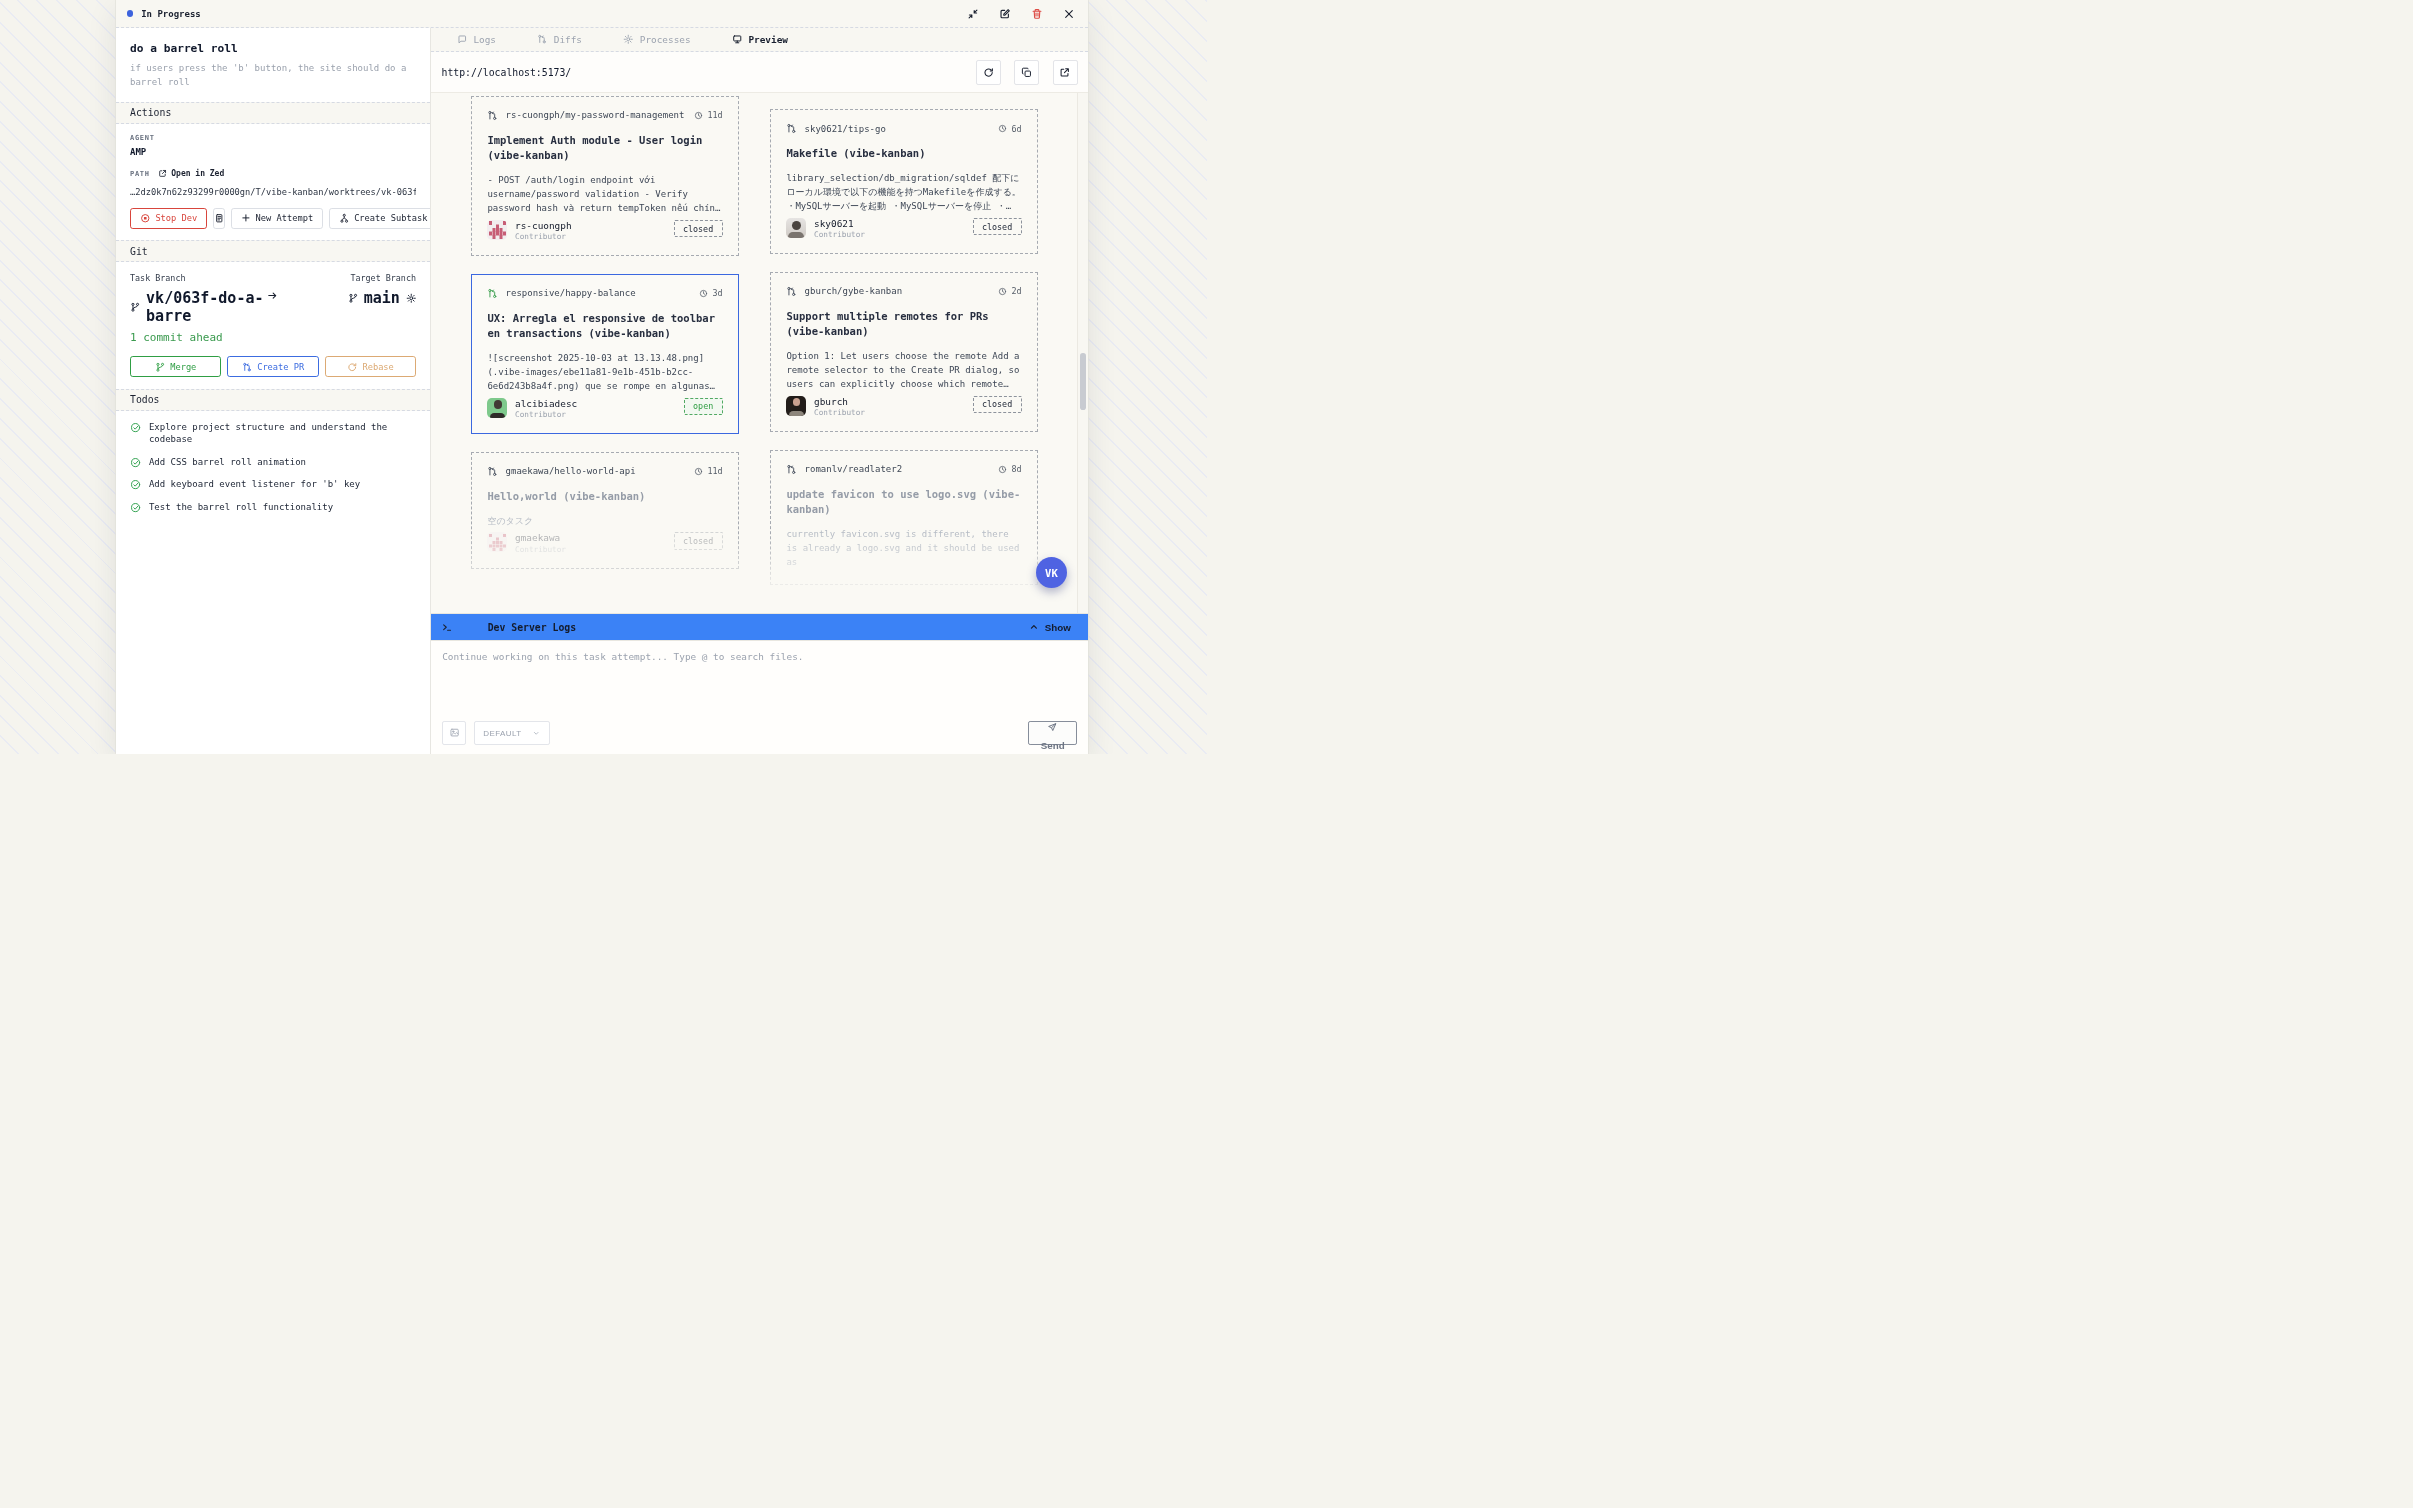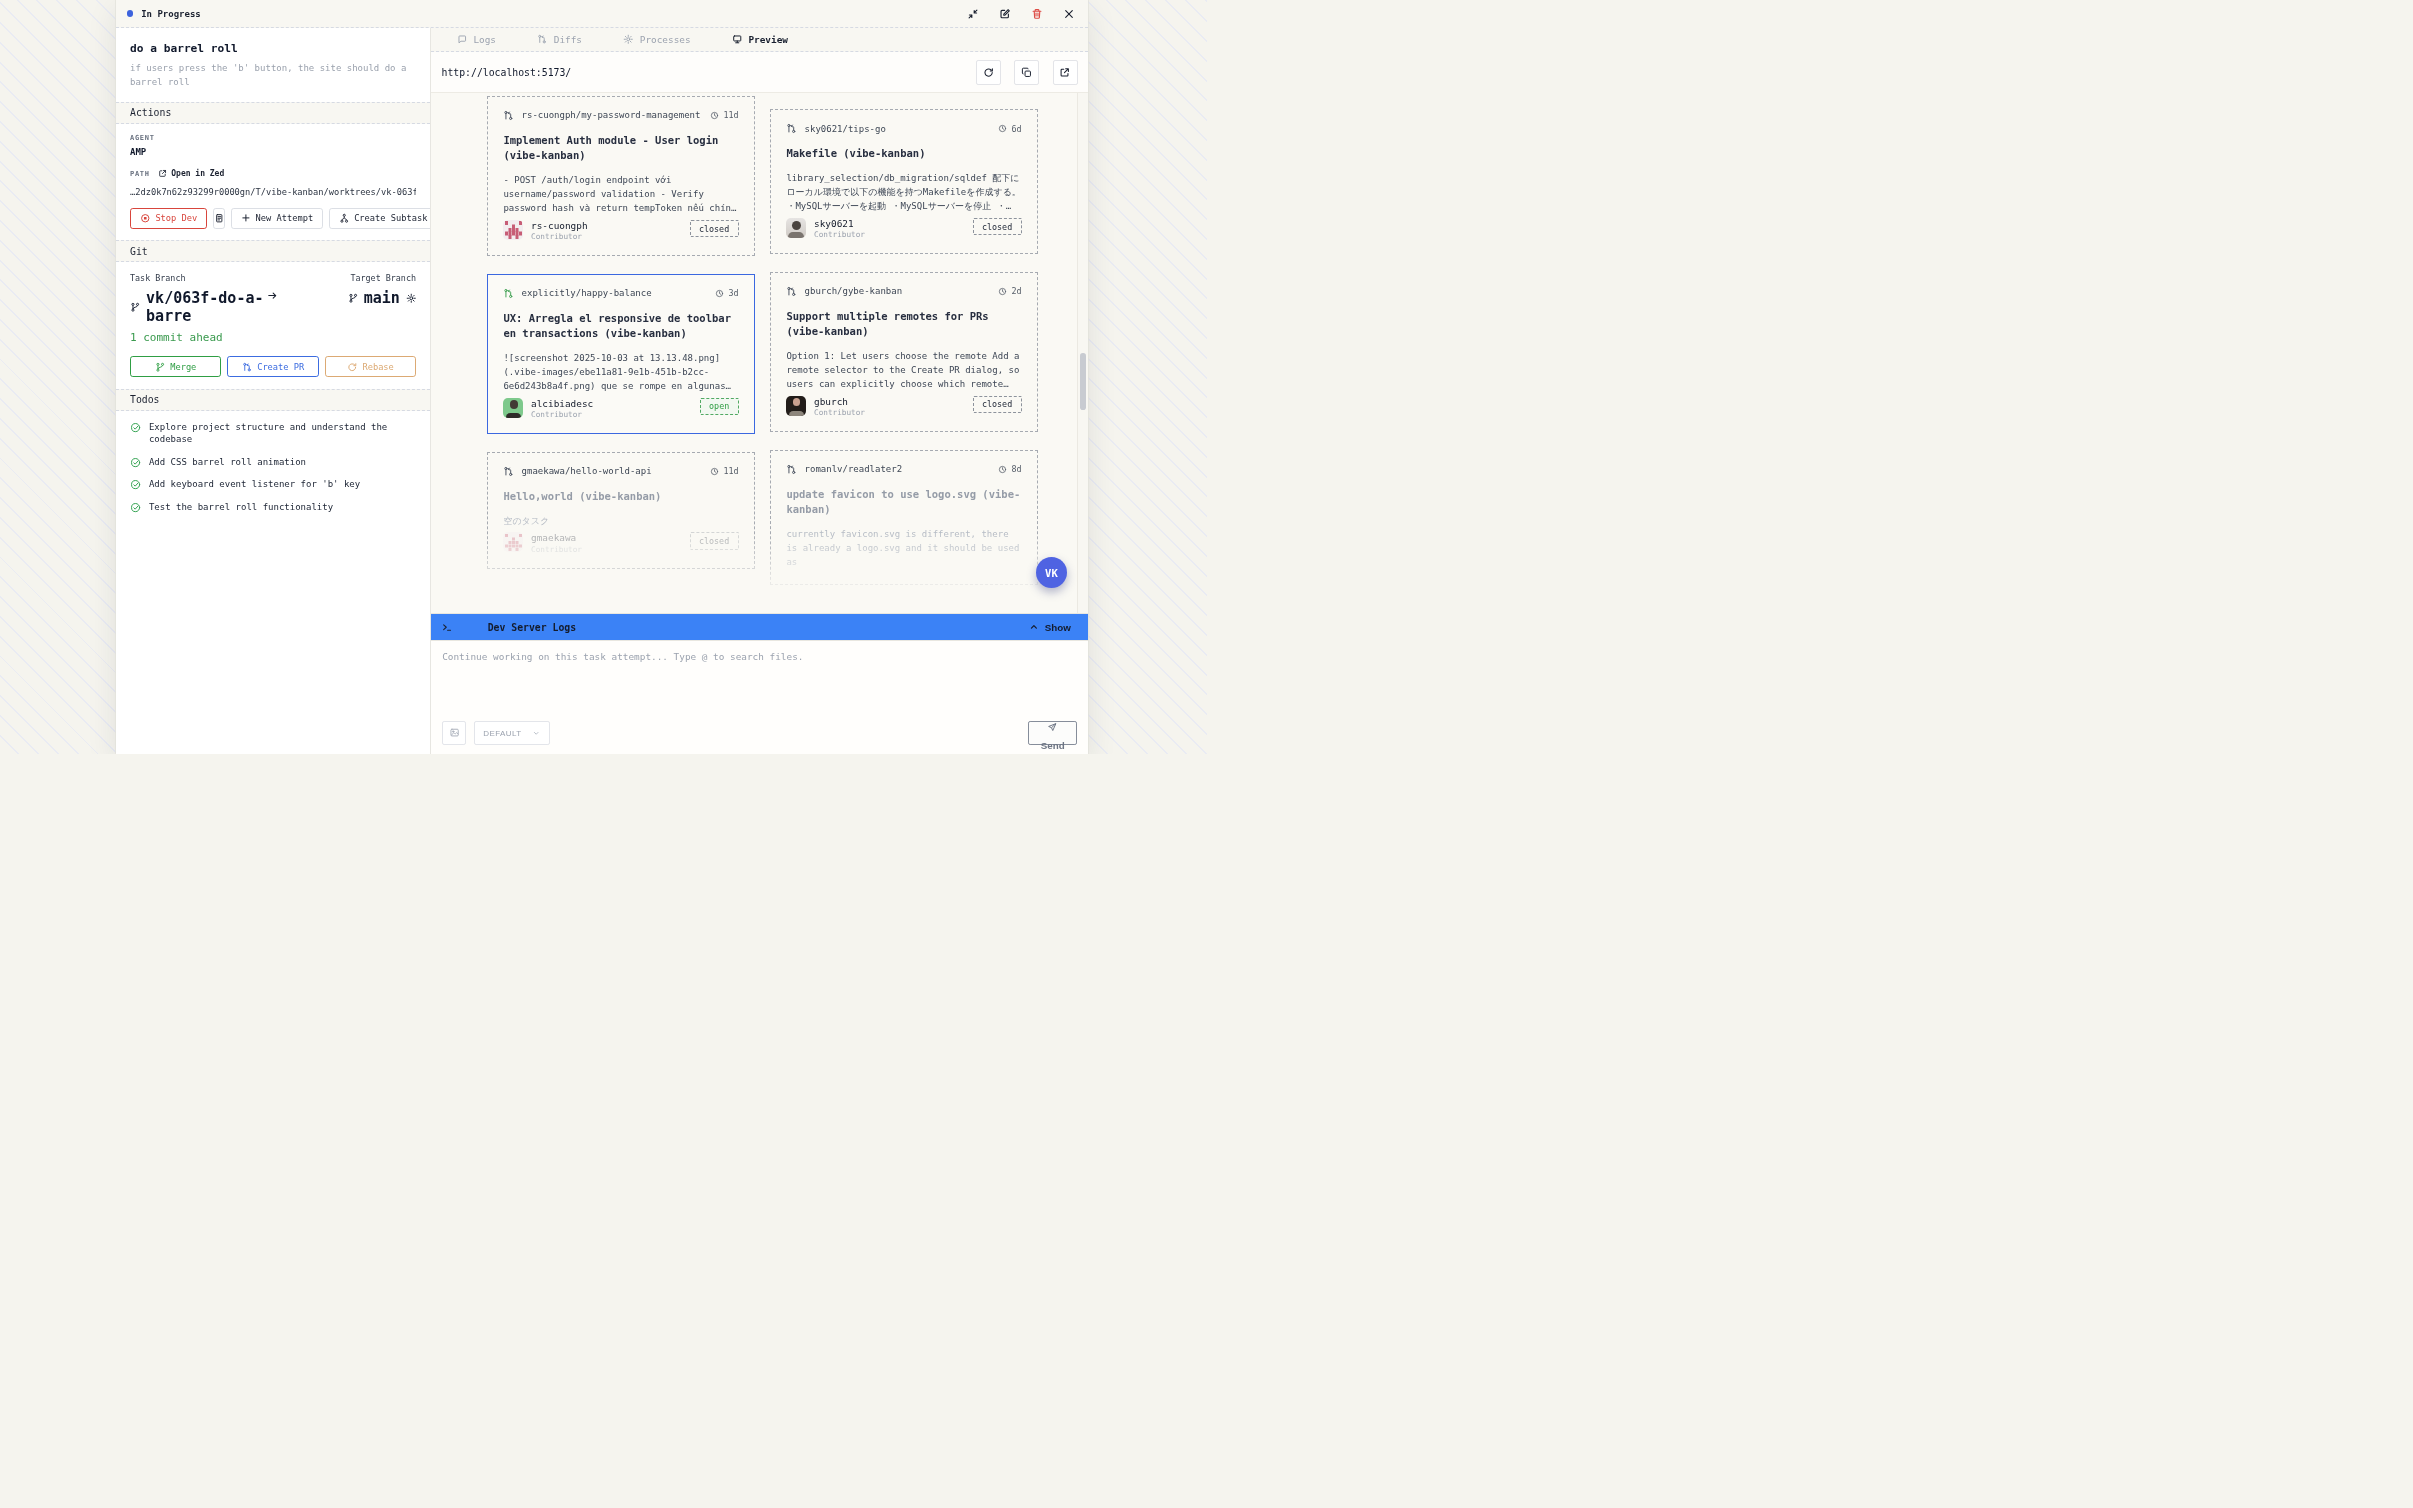--- a/index.html
+++ b/index.html
@@ -83,21 +83,21 @@
   .tab{display:inline-flex;align-items:center;gap:6.3px;font-size:9.4px;color:#9ca3af;cursor:pointer;background:none;border:none;font-family:inherit;}
   .tab.active{color:#171e2e;font-weight:bold;}
   .urlbar{flex:none;height:41px;background:#fefdfb;border-bottom:0.7px solid #edebe4;display:flex;align-items:center;padding:0 10.5px;}
   .url-text{flex:1;font-size:9.8px;color:#10182b;}
   .url-actions{display:flex;gap:13.3px;}
   .url-btn{width:25px;height:25px;border:0.7px solid #e3e4e8;border-radius:2.1px;background:#fff;color:#1b2130;display:flex;align-items:center;justify-content:center;cursor:pointer;}
 
   
   .preview{flex:1;position:relative;background:#faf9f4;overflow:hidden;}
   .bcol{position:absolute;width:268px;top:0;}
-  #col-1{left:56px;}
+  #col-1{left:40px;}
   #col-2{left:339px;}
   #col-1 .card:first-child{margin-top:2.8px;}
   #col-2 .card:first-child{margin-top:16px;}
   .card{
     margin-top:18px;border:1.4px dashed #a6aab1;background:#faf9f4;
     padding:12.6px 15.4px 14px;cursor:pointer;
   }
   .card.selected{border:1.4px solid #3b68e0;background:#fbfaf6;}
   .card-repo-row{display:flex;align-items:center;gap:7px;}
   .card-repo-row .repo-icon{color:#4a5260;}
@@ -508,21 +508,21 @@
               <article class="card selected">
     <div class="card-repo-row">
       <span class="icon repo-icon">
                     <svg width="11.2" height="11.2" viewBox="0 0 16 16" fill="none" stroke="currentColor" stroke-width="1.4" stroke-linecap="round" stroke-linejoin="round">
                       <circle cx="4.2" cy="3.6" r="1.6"></circle>
                       <path d="M4.2 5.2v7.6"></path>
                       <circle cx="11" cy="12" r="1.6"></circle>
                       <path d="M11 10.4V6.8c0-1.4-1-2.4-2.4-2.4h-1M9.1 2.9 7.6 4.4l1.5 1.5"></path>
                     </svg>
                   </span>
-      <span class="card-repo">explicitly/happy-balance</span>
+      <span class="card-repo">responsive/happy-balance</span>
       <span class="card-time">
                     <span class="icon">
                       <svg width="9" height="9" viewBox="0 0 16 16" fill="none" stroke="currentColor" stroke-width="1.4" stroke-linecap="round" stroke-linejoin="round">
                         <circle cx="8" cy="8" r="5.6"></circle>
                         <path d="M8 4.8V8l2.2 1.3"></path>
                       </svg>
                     </span>
                     <span>3d</span>
                   </span>
     </div>

